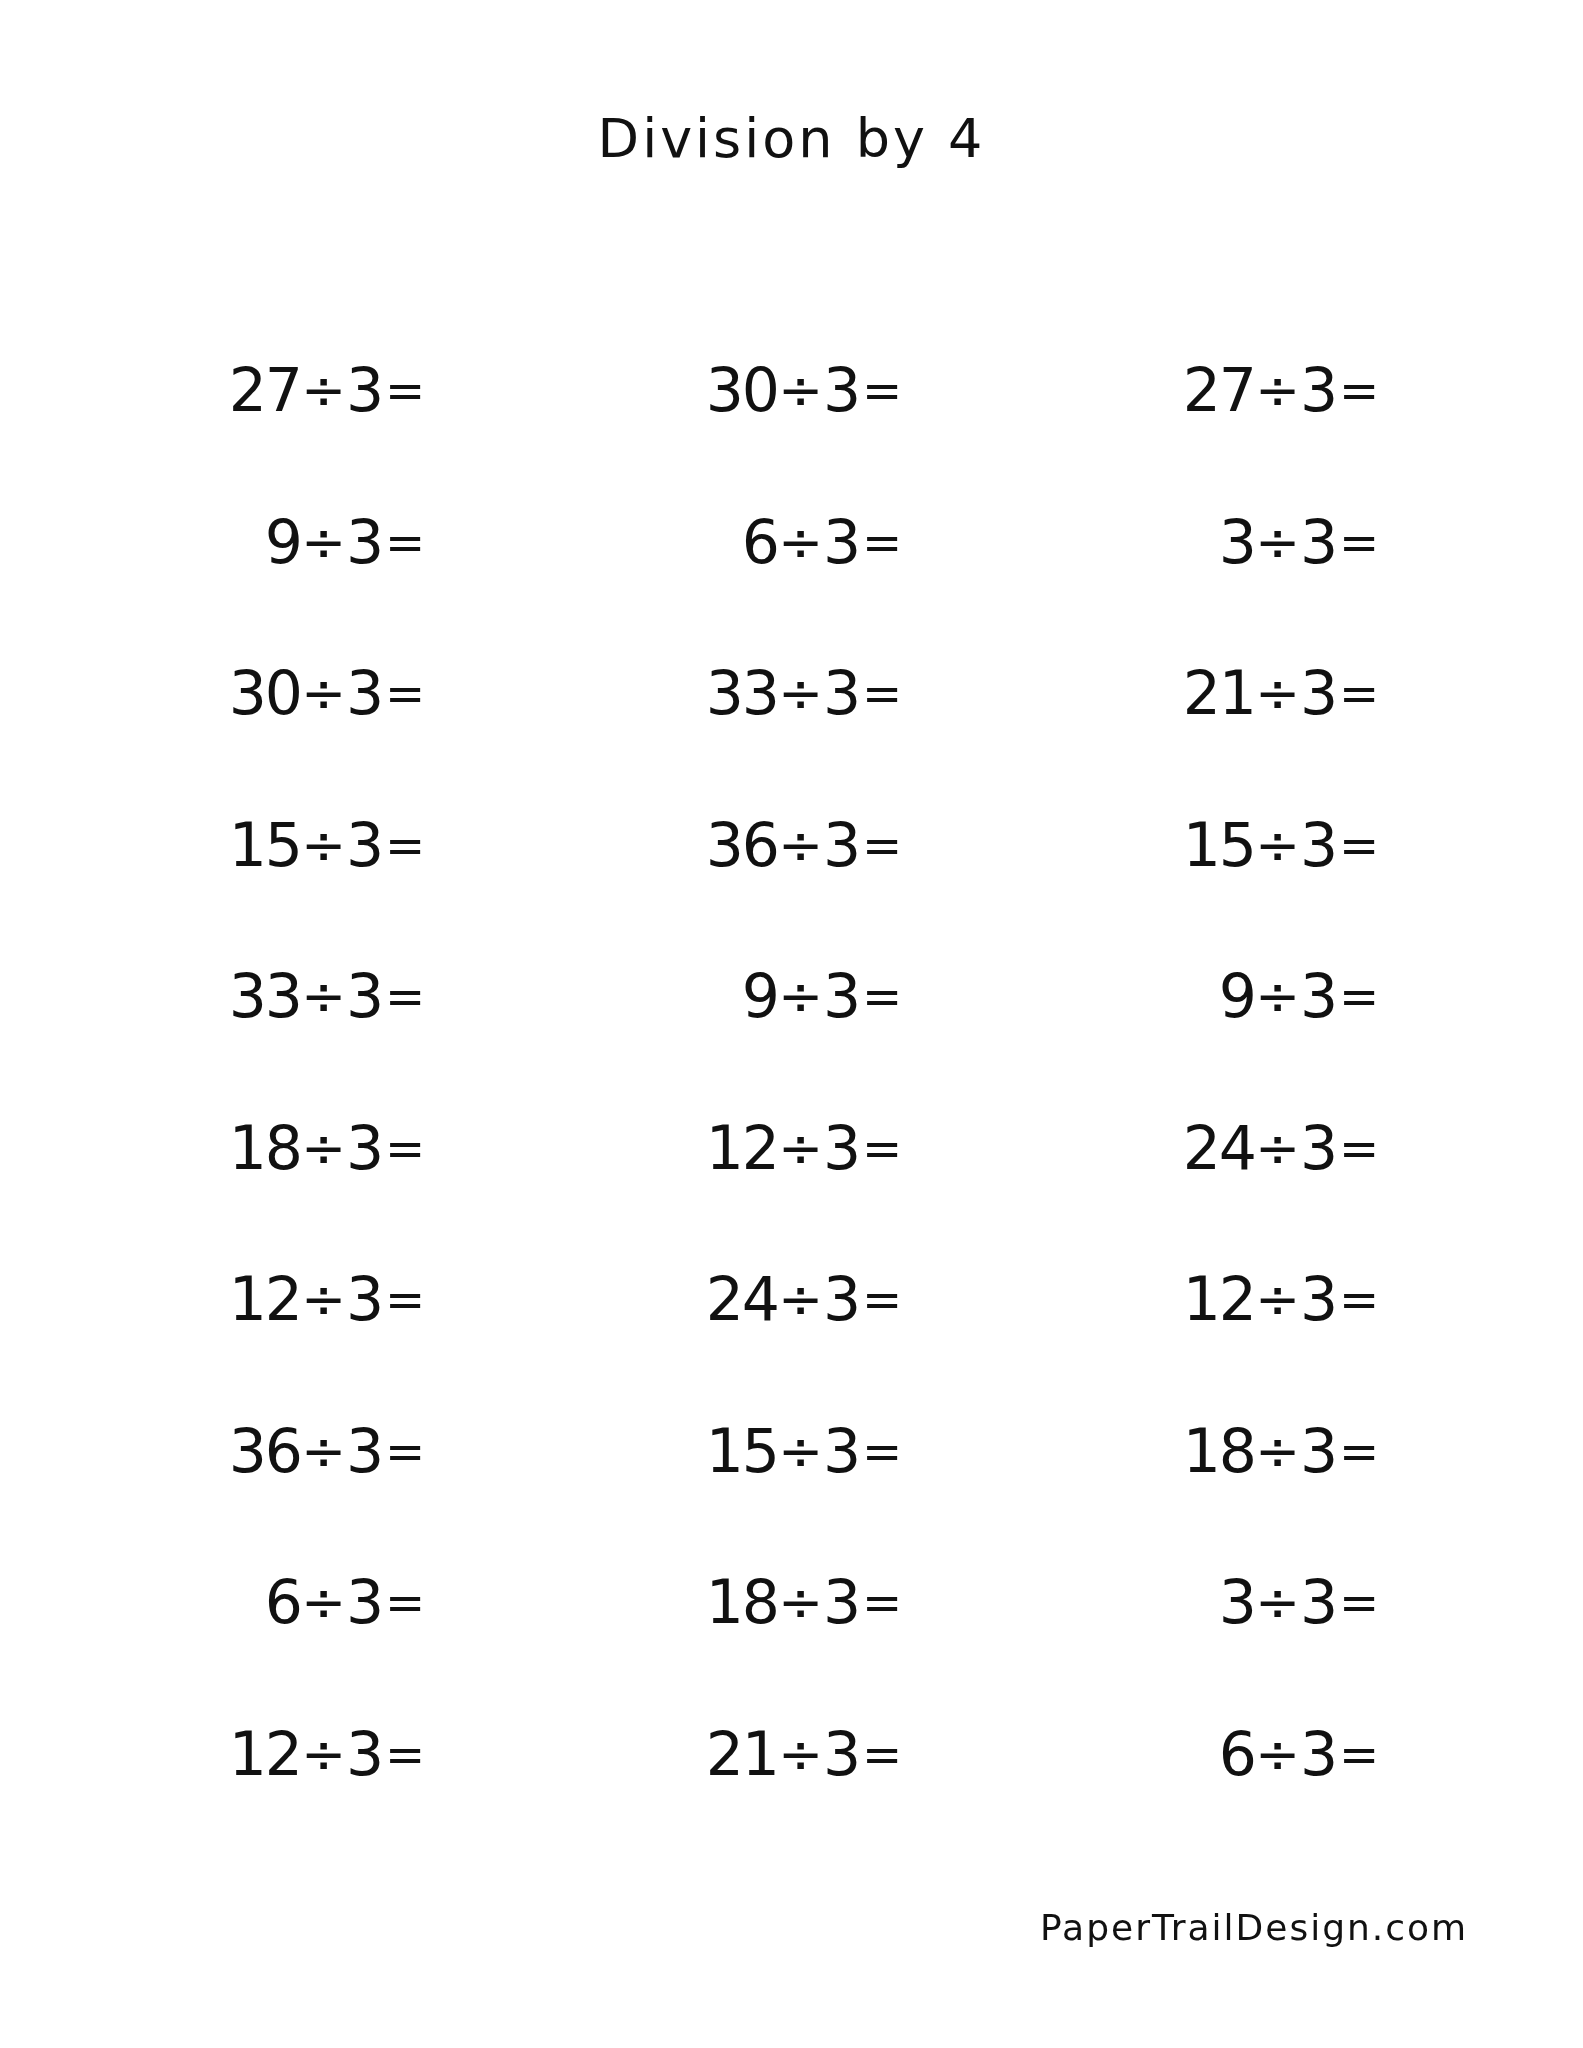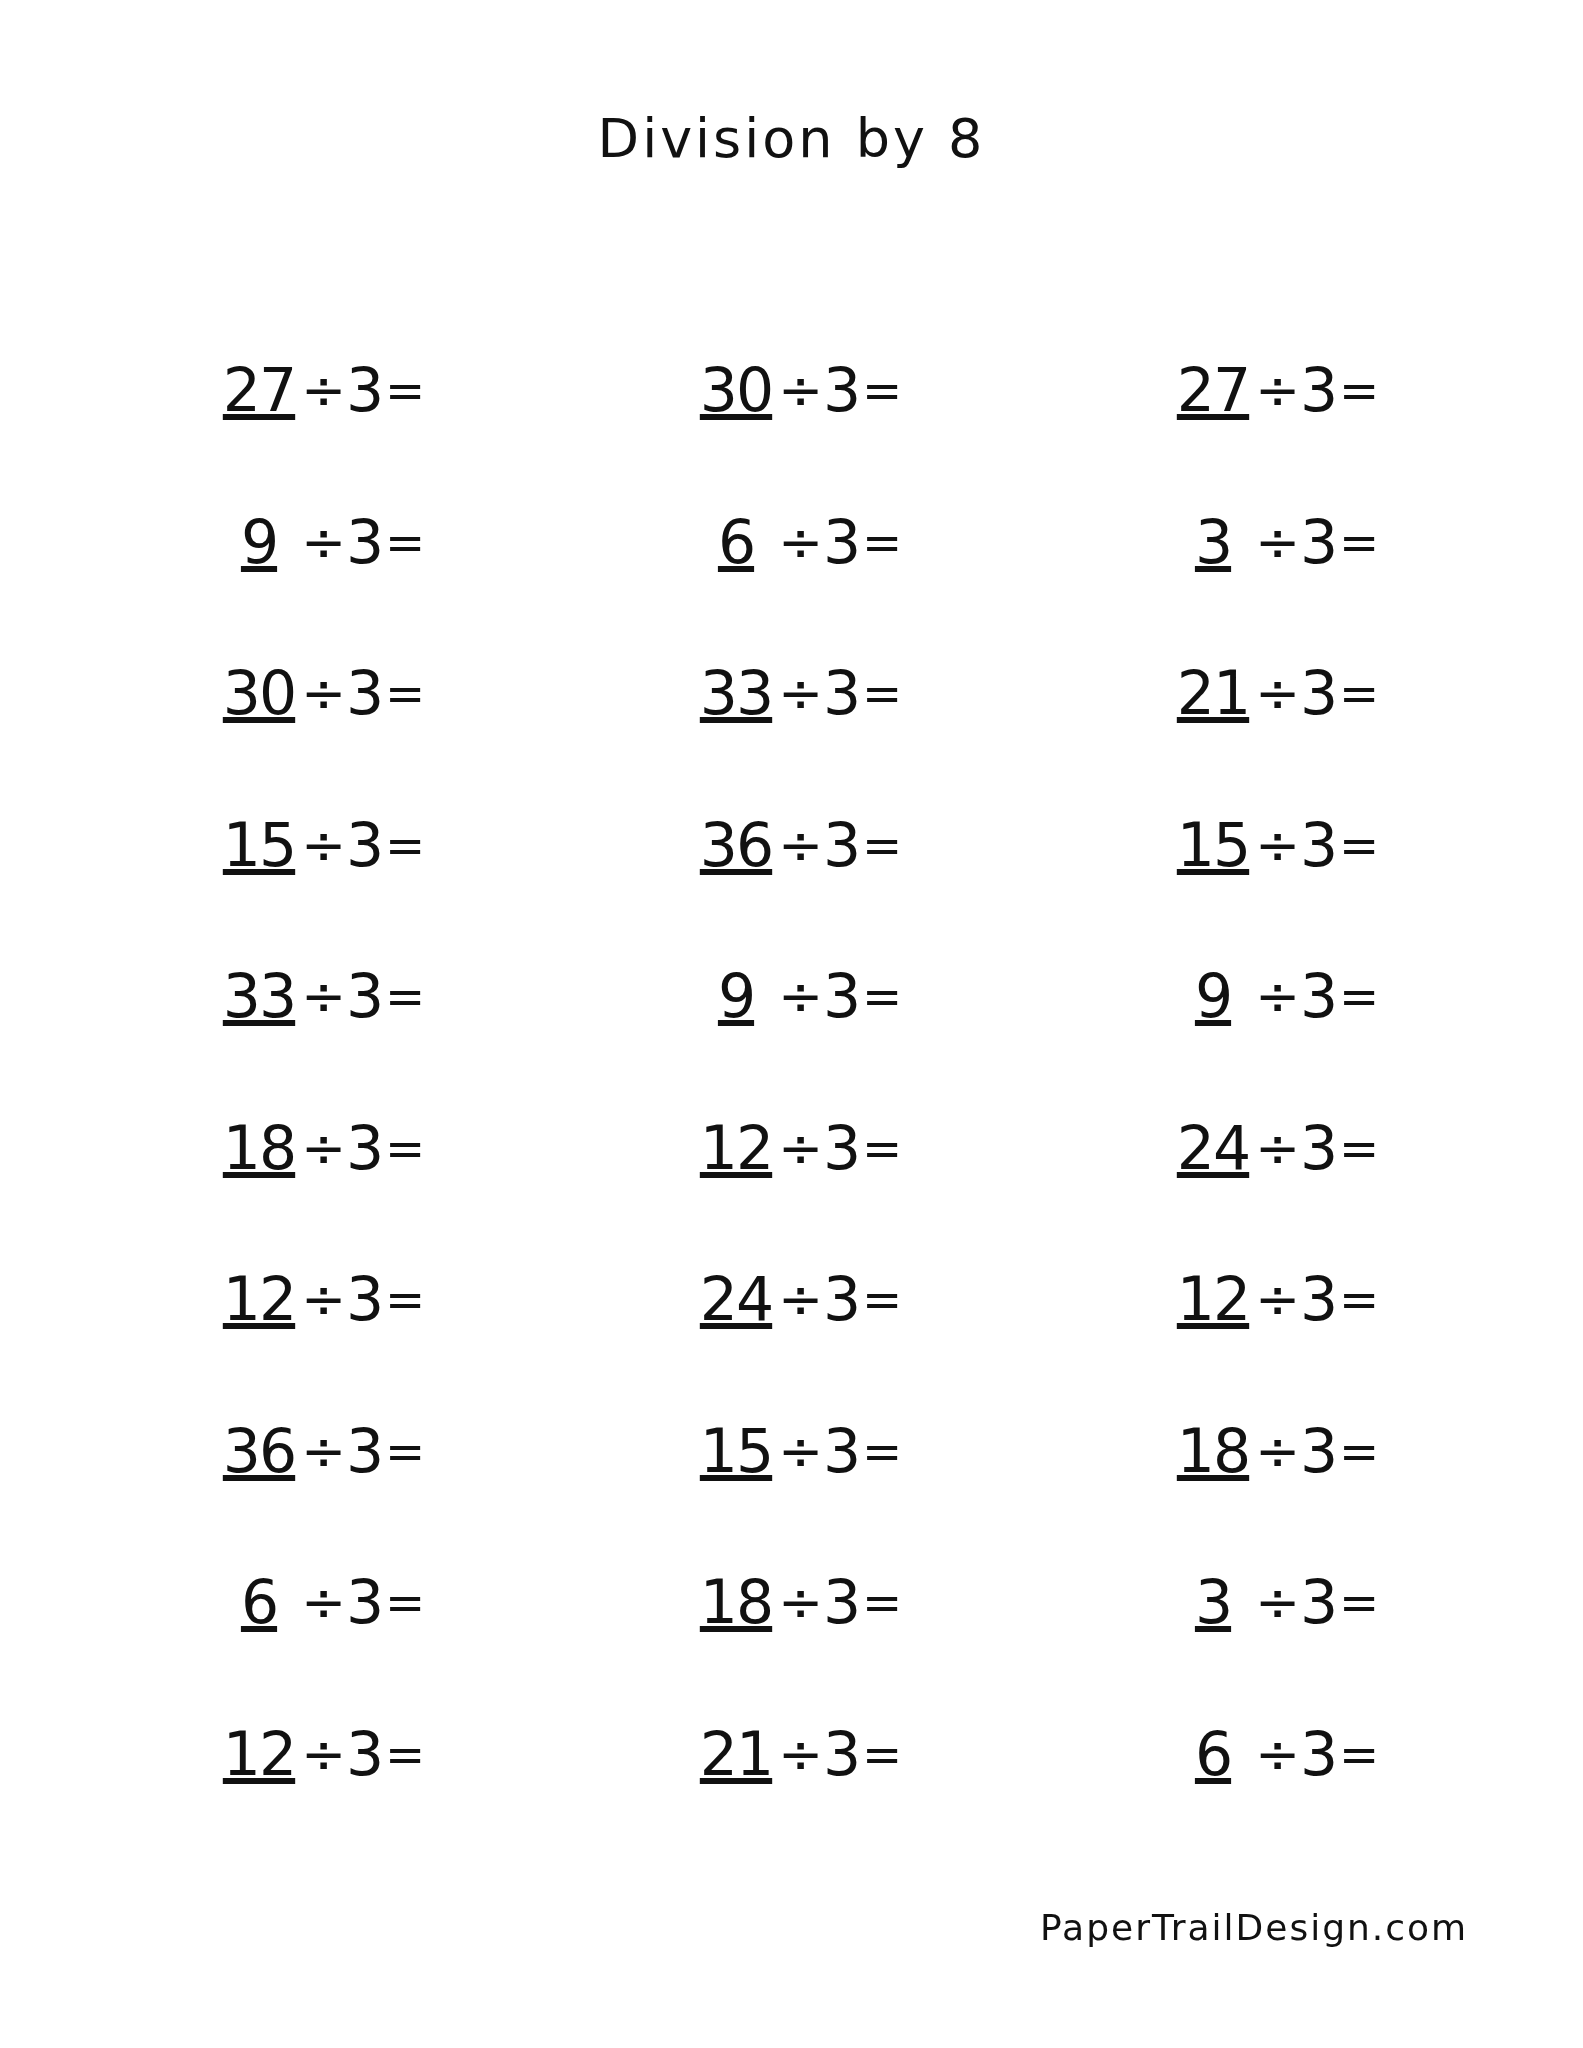--- a/index.html
+++ b/index.html
@@ -41,23 +41,22 @@
       display: flex;
       align-items: center;
       justify-content: flex-end;
       font-size: 60px;
       line-height: 1;
       white-space: pre;
     }
     .problem .dividend {
       display: inline-block;
       width: 84px;
-      text-align: center;
+      text-align: right;
       letter-spacing: -2px;
-      text-decoration: underline;
     }
     .problem .op {
       display: inline-block;
       width: 44px;
       text-align: center;
       font-size: 54px;
     }
     .problem .divisor {
       display: inline-block;
       width: 40px;
@@ -76,21 +75,21 @@
       width: 380px;
       text-align: center;
       font-size: 36px;
       letter-spacing: 2px;
       line-height: 1;
     }
   </style>
 </head>
 <body>
 
-<h1 class="title">Division by 8</h1>
+<h1 class="title">Division by 4</h1>
 
 <div class="grid" id="grid">
     <div class="problem" style="left: 155px; top: 355px;"><span class="dividend">27</span><span class="op">÷</span><span class="divisor">3</span><span class="eq">=</span></div>
     <div class="problem" style="left: 155px; top: 507px;"><span class="dividend">9</span><span class="op">÷</span><span class="divisor">3</span><span class="eq">=</span></div>
     <div class="problem" style="left: 155px; top: 658px;"><span class="dividend">30</span><span class="op">÷</span><span class="divisor">3</span><span class="eq">=</span></div>
     <div class="problem" style="left: 155px; top: 810px;"><span class="dividend">15</span><span class="op">÷</span><span class="divisor">3</span><span class="eq">=</span></div>
     <div class="problem" style="left: 155px; top: 961px;"><span class="dividend">33</span><span class="op">÷</span><span class="divisor">3</span><span class="eq">=</span></div>
     <div class="problem" style="left: 155px; top: 1113px;"><span class="dividend">18</span><span class="op">÷</span><span class="divisor">3</span><span class="eq">=</span></div>
     <div class="problem" style="left: 155px; top: 1264px;"><span class="dividend">12</span><span class="op">÷</span><span class="divisor">3</span><span class="eq">=</span></div>
     <div class="problem" style="left: 155px; top: 1416px;"><span class="dividend">36</span><span class="op">÷</span><span class="divisor">3</span><span class="eq">=</span></div>

